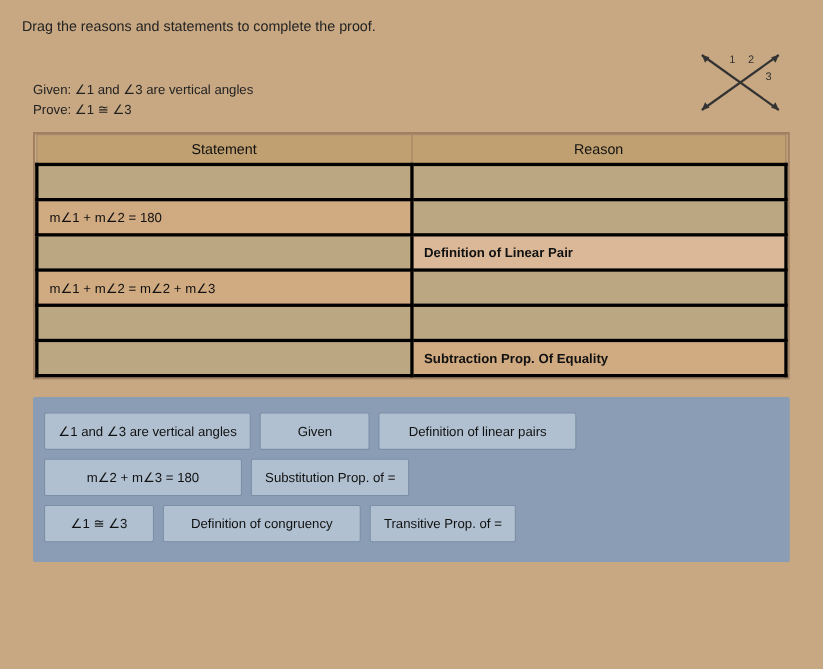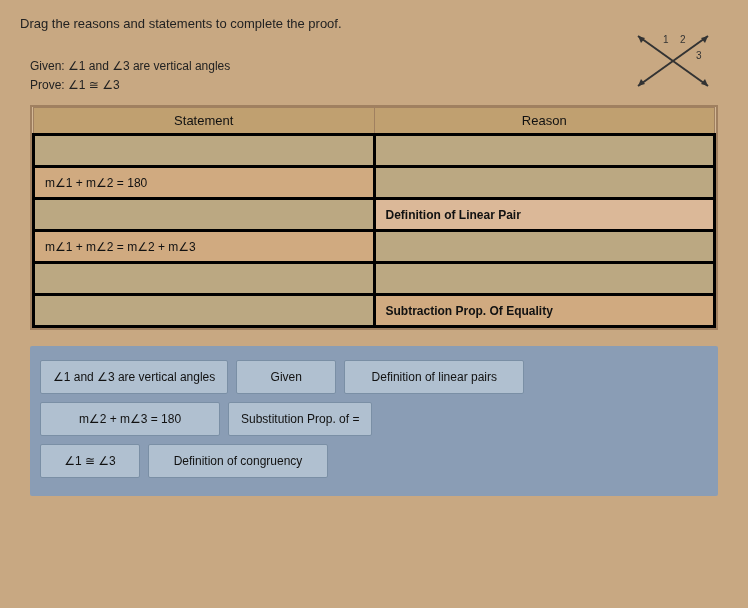--- a/index.html
+++ b/index.html
@@ -17,20 +17,21 @@
       width: 748px;
       height: 608px;
       background: #c8a882;
       padding: 10px 20px;
       position: relative;
     }
 
     .instruction {
       font-size: 13px;
       color: #222;
+      margin-bottom: 14px;
       margin-top: 6px;
     }
 
     .given-prove-row {
       display: flex;
       justify-content: space-between;
       align-items: flex-end;
       margin-bottom: 10px;
       padding: 0 10px;
     }
@@ -220,16 +221,17 @@
     </div>
 
     <div class="tiles-row">
       <div class="tile tile-wide">m∠2 + m∠3 = 180</div>
       <div class="tile tile-medium">Substitution Prop. of =</div>
     </div>
 
     <div class="tiles-row">
       <div class="tile tile-medium">∠1 ≅ ∠3</div>
       <div class="tile tile-wide">Definition of congruency</div>
+      <div class="tile tile-medium">Transitive Prop. of =</div>
     </div>
   </div>
 
 </div>
 
 </body></html>

